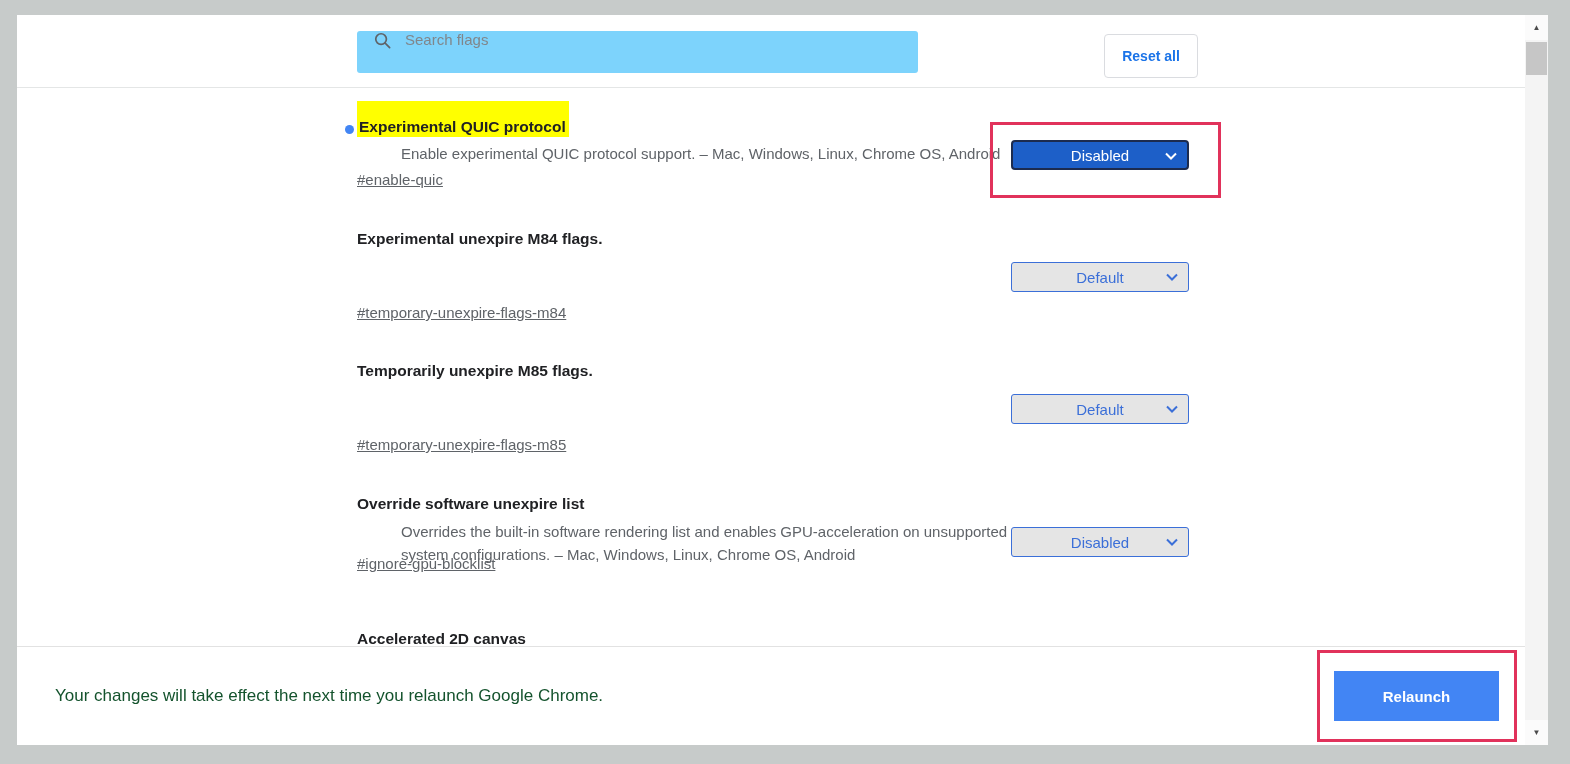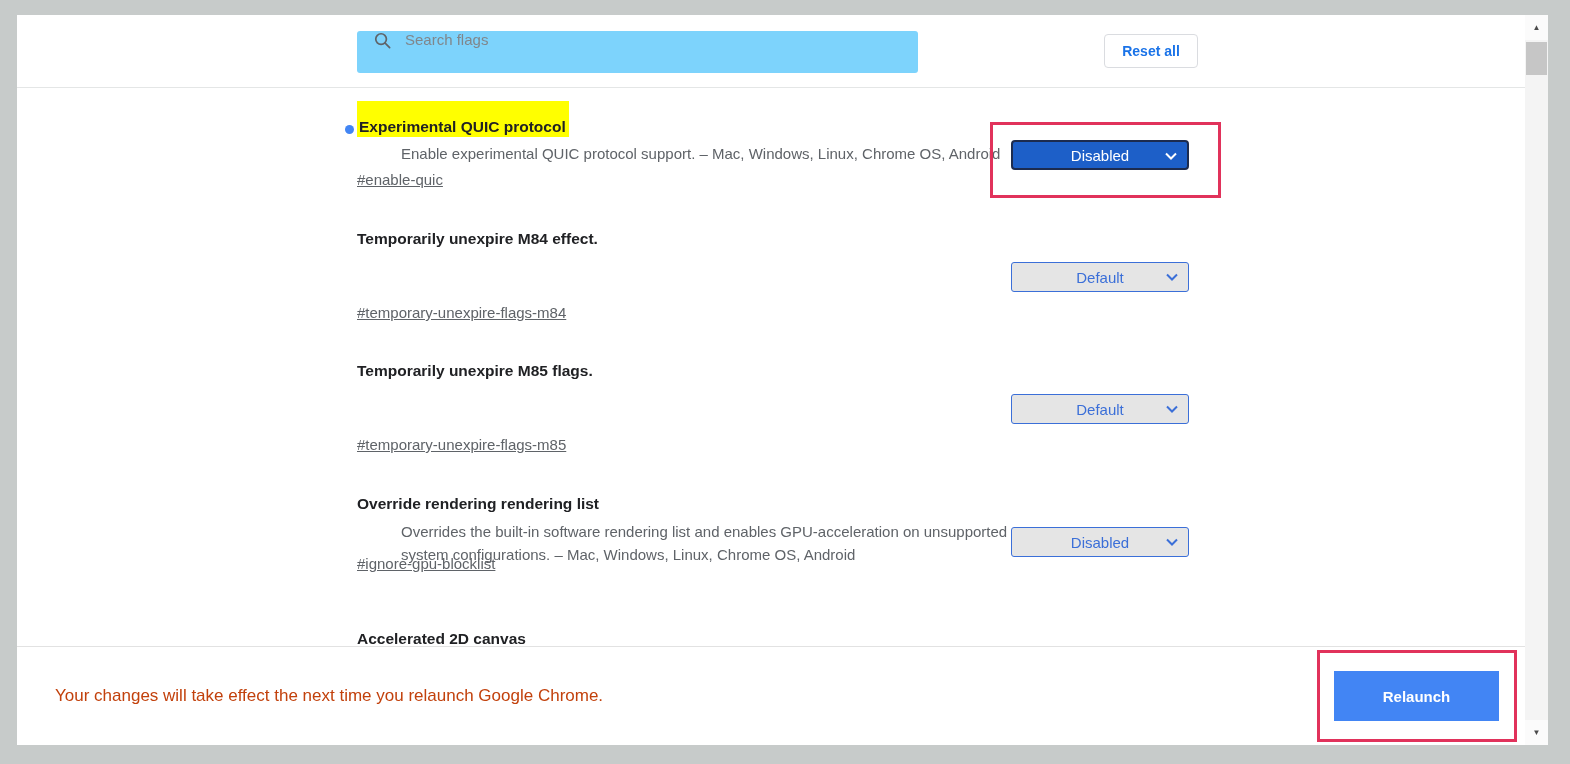--- a/index.html
+++ b/index.html
@@ -29,21 +29,21 @@
   }
   .search-box svg { margin: 0 13px 0 16px; flex: 0 0 auto; }
   .search-box input {
     border: none; outline: none; background: transparent;
     font-family: "Liberation Sans", sans-serif;
     font-size: 15px; color: #202124; width: 430px;
   }
   .search-box input::placeholder { color: #80868b; }
   .reset-all {
     position: absolute; left: 1087px; top: 19px;
-    width: 94px; height: 34px;
+    width: 94px; height: 44px;
     background: #fff; border: 1px solid #dadce0; border-radius: 4px;
     color: #1a73e8; font-weight: bold; font-size: 14px;
     font-family: "Liberation Sans", sans-serif;
     cursor: pointer;
   }
 
   
   .content {
     position: absolute; top: 74px; left: 0; right: 23px; bottom: 99px;
     overflow: hidden; background: #fff;
@@ -83,21 +83,21 @@
     position: absolute; border: 3.5px solid #e1325b; pointer-events: none;
   }
 
   
   .footer {
     position: absolute; left: 0; right: 23px; bottom: 0; height: 99px;
     background: #fff; border-top: 1px solid #e2e2e2;
   }
   .footer-msg {
     position: absolute; left: 38px; top: 50%; transform: translateY(-50%);
-    font-size: 17px; color: #c2410c;
+    font-size: 17px; color: #14532d;
   }
   .relaunch {
     position: absolute; left: 1317px; top: 24px; width: 165px; height: 50px;
     background: #4285f4; border: none; border-radius: 0;
     color: #fff; font-weight: bold; font-size: 15px;
     font-family: "Liberation Sans", sans-serif;
     cursor: pointer;
   }
 
   
@@ -143,39 +143,39 @@
     <div class="flag-desc" style="top:53px">Enable experimental QUIC protocol support. – Mac, Windows, Linux, Chrome OS, Android</div>
     <a class="flag-link" style="top:82px">#enable-quic</a>
     <div class="select focused" style="top:51px">
       <span>Disabled</span>
       <svg class="chev" width="12" height="8" viewBox="0 0 12 8">
         <path d="M1 1.5 L6 6.5 L11 1.5" fill="none" stroke="currentColor" stroke-width="2"></path>
       </svg>
     </div>
     <div class="annotation" style="left:973px; top:33px; width:231px; height:76px"></div>
 
-    <div class="flag-title" style="top:141px">Temporarily unexpire M84 effect.</div>
+    <div class="flag-title" style="top:141px">Experimental unexpire M84 flags.</div>
     <a class="flag-link" style="top:215px">#temporary-unexpire-flags-m84</a>
     <div class="select" style="top:173px">
       <span>Default</span>
       <svg class="chev" width="12" height="8" viewBox="0 0 12 8">
         <path d="M1 1.5 L6 6.5 L11 1.5" fill="none" stroke="currentColor" stroke-width="2"></path>
       </svg>
     </div>
 
     <div class="flag-title" style="top:273px">Temporarily unexpire M85 flags.</div>
     <a class="flag-link" style="top:347px">#temporary-unexpire-flags-m85</a>
     <div class="select" style="top:305px">
       <span>Default</span>
       <svg class="chev" width="12" height="8" viewBox="0 0 12 8">
         <path d="M1 1.5 L6 6.5 L11 1.5" fill="none" stroke="currentColor" stroke-width="2"></path>
       </svg>
     </div>
 
-    <div class="flag-title" style="top:406px">Override rendering rendering list</div>
+    <div class="flag-title" style="top:406px">Override software unexpire list</div>
     <div class="flag-desc" style="top:431px">Overrides the built-in software rendering list and enables GPU-acceleration on unsupported system configurations. – Mac, Windows, Linux, Chrome OS, Android</div>
     <a class="flag-link" style="top:466px">#ignore-gpu-blocklist</a>
     <div class="select" style="top:438px">
       <span>Disabled</span>
       <svg class="chev" width="12" height="8" viewBox="0 0 12 8">
         <path d="M1 1.5 L6 6.5 L11 1.5" fill="none" stroke="currentColor" stroke-width="2"></path>
       </svg>
     </div>
 
     <div class="flag-title" style="top:541px">Accelerated 2D canvas</div>

